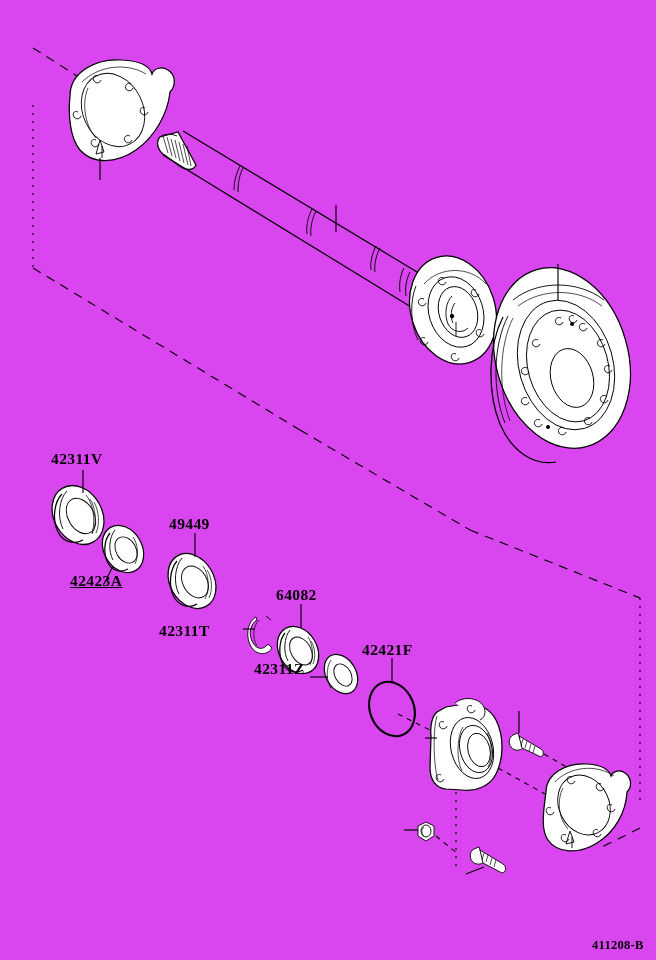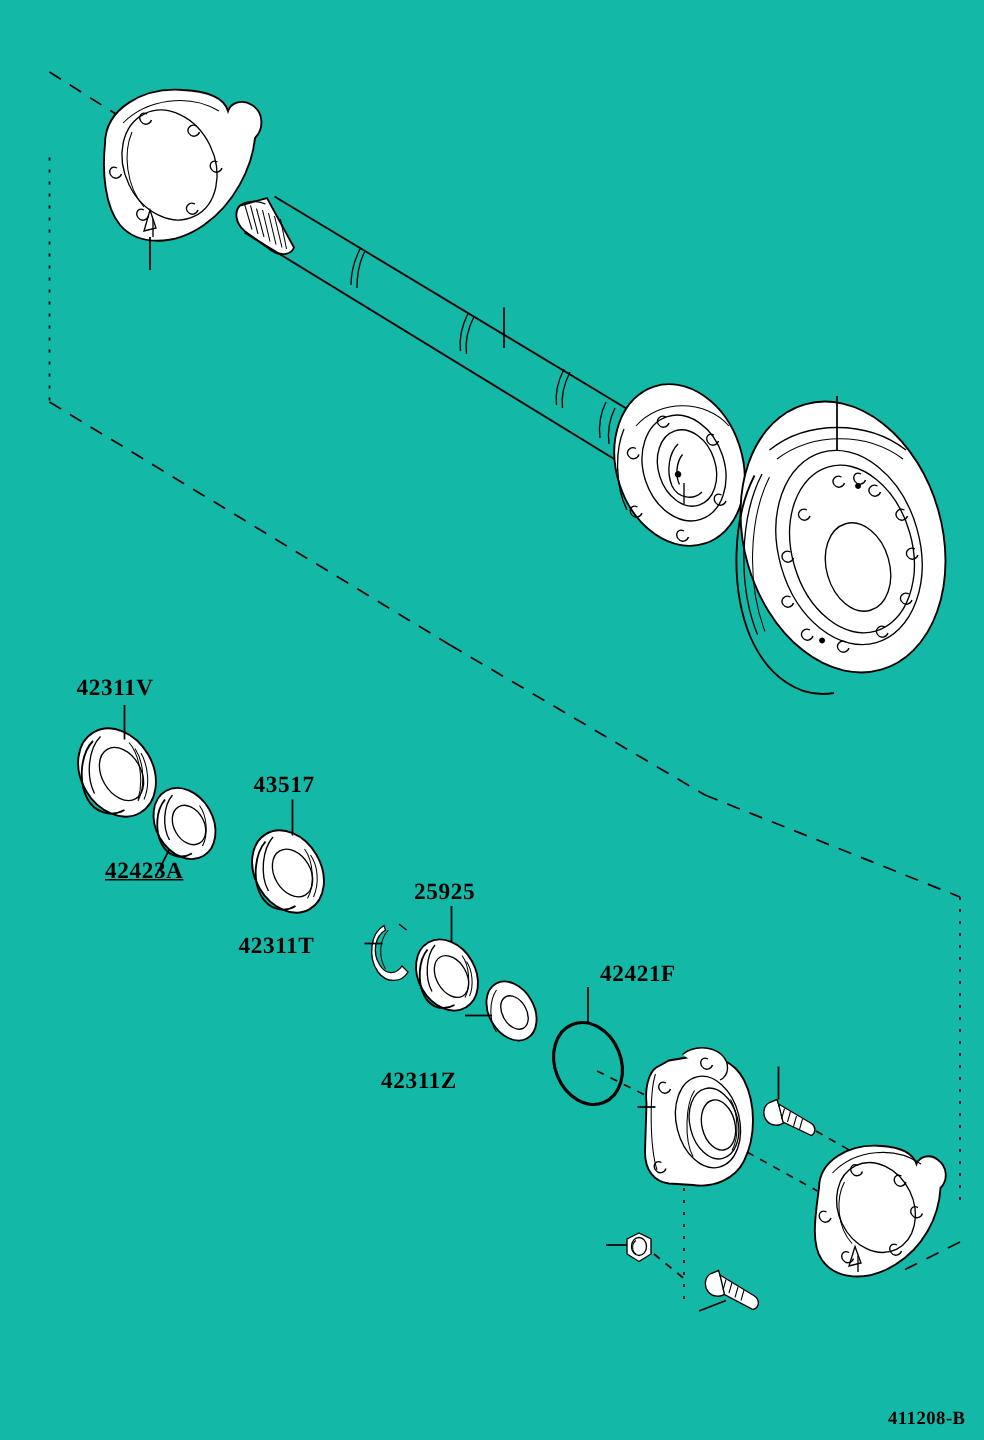--- a/index.html
+++ b/index.html
@@ -8,21 +8,21 @@
     padding: 0;
     background: #ffffff;
   }
   body {
     font-family: "Liberation Serif", "DejaVu Serif", serif;
   }
   #page {
     position: relative;
     width: 656px;
     height: 960px;
-    background: #14b8a6;
+    background: #d946ef;
     overflow: hidden;
   }
   #diagram-svg {
     position: absolute;
     left: 0;
     top: 0;
     width: 656px;
     height: 960px;
   }
   .callout {
@@ -374,21 +374,21 @@
         <path d="M 566 835 C 562 833, 560 837, 562 840 C 564 843, 568 842, 569 839"></path>
         <path d="M 551 808 C 547 806, 545 810, 547 813 C 549 816, 553 815, 554 812"></path>
       </g>
       <path class="ln-hair" d="M 555 782 C 570 766, 597 764, 614 776"></path>
     </g>
 
   </svg>
 
   <div class="callout" style="left:51px; top:450px;">42311V</div>
   <div class="callout" style="left:70px; top:572px;text-decoration:underline;">42423A</div>
-  <div class="callout" style="left:169px; top:515px;">43517</div>
+  <div class="callout" style="left:169px; top:515px;">49449</div>
   <div class="callout" style="left:159px; top:622px;">42311T</div>
-  <div class="callout" style="left:276px; top:586px;">25925</div>
-  <div class="callout" style="left:254px; top:712px;">42311Z</div>
-  <div class="callout" style="left:362px; top:641px;margin-left:38px;">42421F</div>
+  <div class="callout" style="left:276px; top:586px;">64082</div>
+  <div class="callout" style="left:254px; top:660px;">42311Z</div>
+  <div class="callout" style="left:362px; top:641px;">42421F</div>
 
   <div class="figcode" style="left:592px; top:938px;">411208-B</div>
 
 </div>
 
 </body></html>

